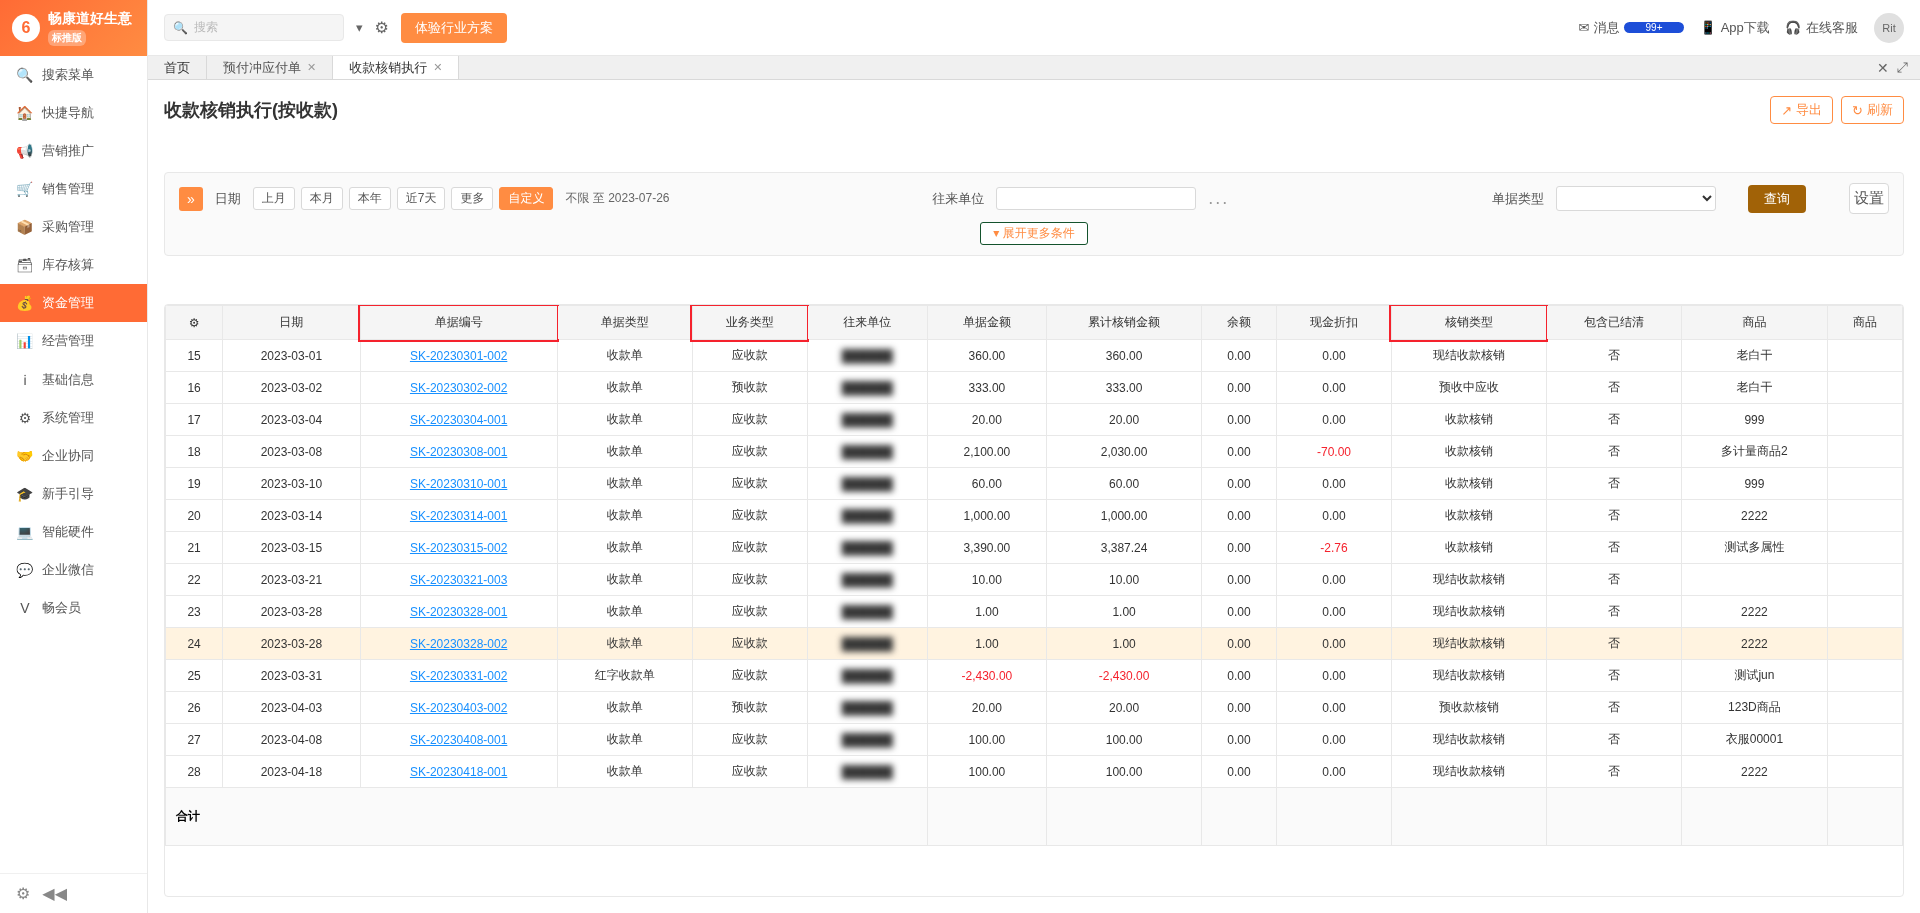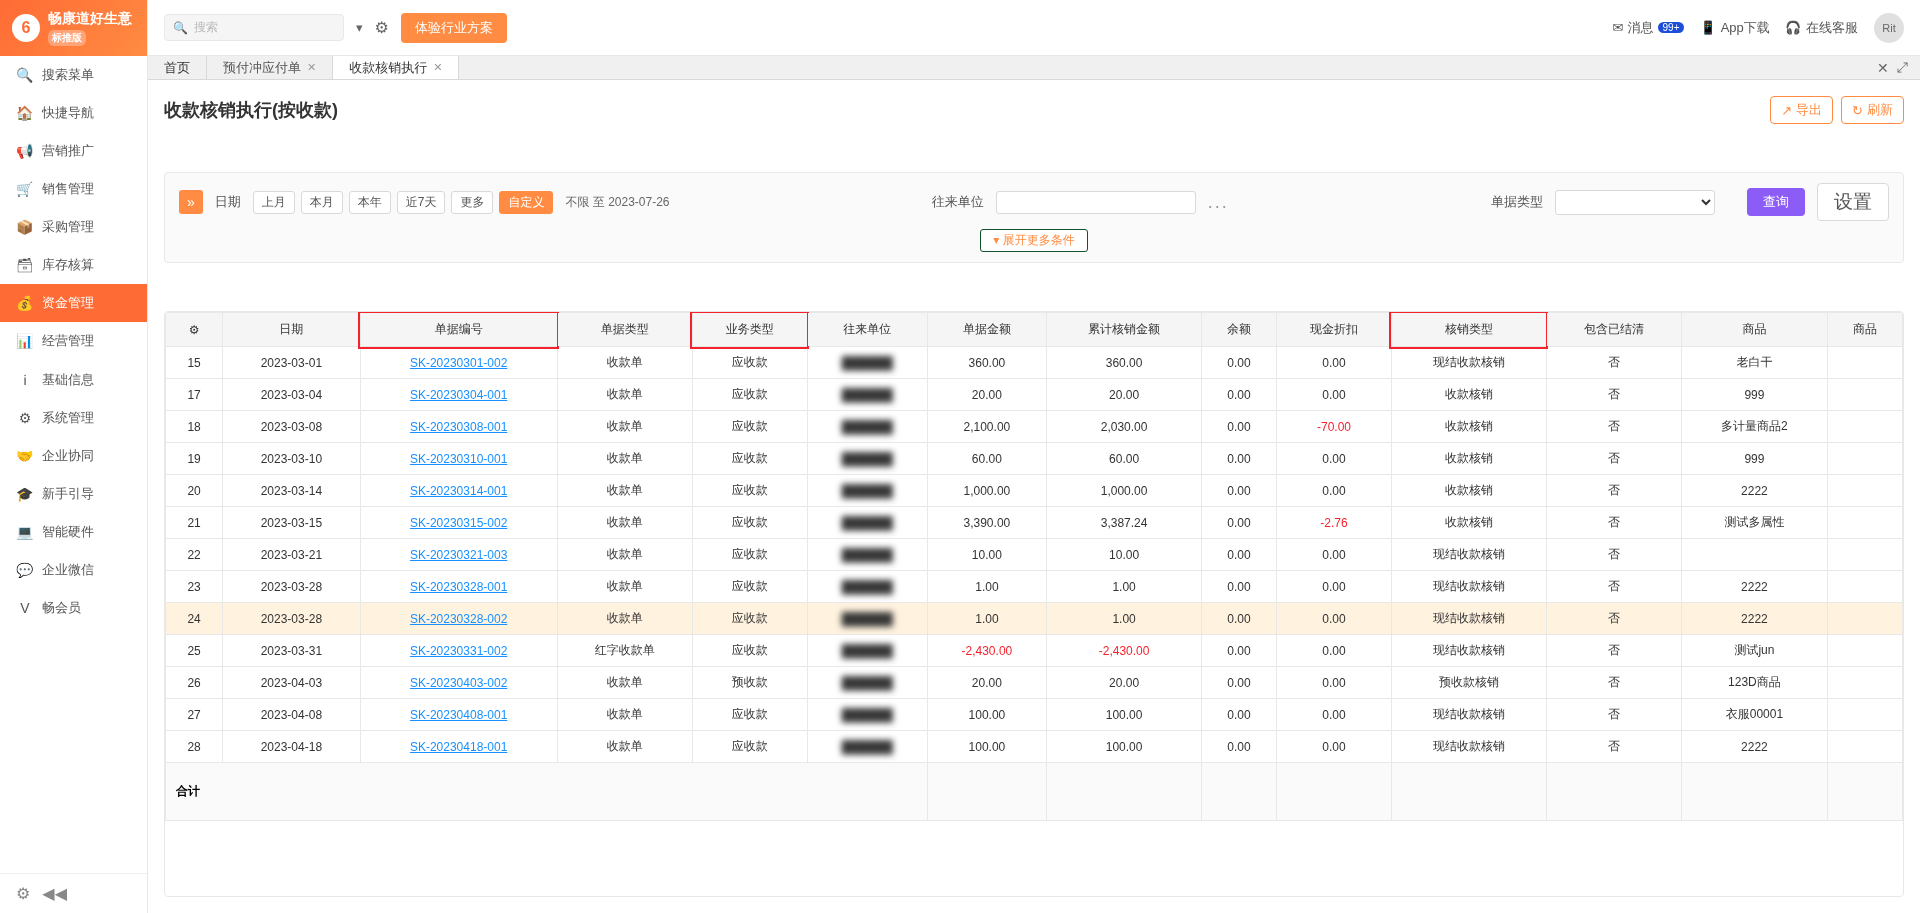--- a/index.html
+++ b/index.html
@@ -20,21 +20,21 @@
 
     
     .topbar { height: 56px; background: #fff; border-bottom: 1px solid #e8e8e8; display: flex; align-items: center; padding: 0 16px; gap: 12px; }
     .topbar-search { flex: 0 0 180px; background: #f5f5f5; border: 1px solid #e8e8e8; border-radius: 4px; padding: 4px 8px; display: flex; align-items: center; gap: 6px; color: #999; font-size: 12px; }
     .topbar-arrow { color: #666; cursor: pointer; }
     .topbar-gear { color: #666; cursor: pointer; font-size: 16px; }
     .topbar-solution-btn { background: #ff8c42; color: #fff; border: none; border-radius: 4px; padding: 6px 14px; font-size: 13px; cursor: pointer; }
     .topbar-spacer { flex: 1; }
     .topbar-actions { display: flex; align-items: center; gap: 16px; color: #555; font-size: 13px; }
     .topbar-actions .action-item { display: flex; align-items: center; gap: 4px; cursor: pointer; }
-    .badge { background: #1d4ed8; color: #fff; border-radius: 10px; padding: 0 5px; font-size: 10px; min-width: 18px; text-align: center; }
+    .badge { background: #1d4ed8; color: #fff; border-radius: 10px; padding: 0 22px; font-size: 10px; min-width: 18px; text-align: center; }
     .topbar-avatar { width: 30px; height: 30px; background: #ddd; border-radius: 50%; }
 
     
     .tabbar { height: 24px; background: #f0f0f0; display: flex; align-items: stretch; border-bottom: 1px solid #d9d9d9; }
     .tab { display: flex; align-items: center; padding: 0 16px; gap: 6px; cursor: pointer; font-size: 13px; color: #555; border-right: 1px solid #d9d9d9; background: #f0f0f0; white-space: nowrap; }
     .tab.active { background: #fff; color: #333; font-weight: 500; }
     .tab.home { color: #333; font-weight: 500; }
     .tab-close { font-size: 11px; color: #999; cursor: pointer; }
     .tab-spacer { flex: 1; background: #f0f0f0; }
     .tab-window-controls { display: flex; align-items: center; gap: 8px; padding: 0 12px; background: #f0f0f0; }
@@ -51,22 +51,22 @@
     .filter-bar { background: #fafafa; border: 1px solid #e8e8e8; border-radius: 4px; padding: 10px 14px; margin-bottom: 12px; display: flex; flex-direction: column; gap: 8px; }
     .filter-row { display: flex; align-items: center; gap: 12px; flex-wrap: wrap; }
     .filter-label { color: #555; font-size: 13px; white-space: nowrap; }
     .filter-date-btns { display: flex; gap: 6px; }
     .filter-date-btn { padding: 2px 8px; border: 1px solid #d9d9d9; border-radius: 3px; background: #fff; cursor: pointer; font-size: 12px; color: #555; }
     .filter-date-btn.custom { background: #ff8c42; color: #fff; border-color: #ff8c42; }
     .filter-date-range { color: #666; font-size: 12px; }
     .filter-input { border: 1px solid #d9d9d9; border-radius: 3px; padding: 3px 8px; font-size: 13px; color: #333; min-width: 180px; }
     .filter-select { border: 1px solid #d9d9d9; border-radius: 3px; padding: 3px 8px; font-size: 13px; color: #333; min-width: 160px; background: #fff; }
     .filter-dots { color: #999; font-size: 18px; letter-spacing: 2px; }
-    .query-btn { background: #8b5cf6; color: #fff; border: none; border-radius: 4px; padding: 5px 16px; font-size: 13px; cursor: pointer; }
-    .set-btn { background: #fff; color: #555; border: 1px solid #d9d9d9; border-radius: 4px; padding: 5px 16px; font-size: 19px; cursor: pointer; }
+    .query-btn { background: #a16207; color: #fff; border: none; border-radius: 4px; padding: 5px 16px; font-size: 13px; cursor: pointer; }
+    .set-btn { background: #fff; color: #555; border: 1px solid #d9d9d9; border-radius: 4px; padding: 5px 4px; font-size: 15px; cursor: pointer; margin-left: 31px; }
     .expand-row { display: flex; justify-content: center; }
     .expand-btn { color: #ff8c42; font-size: 12px; cursor: pointer; border: 1px solid #14532d; border-radius: 3px; padding: 2px 12px; background: #fff; }
 
     
     .table-container { flex: 1; overflow: auto; border: 1px solid #e8e8e8; border-radius: 4px; }
     table { width: 100%; border-collapse: collapse; font-size: 12px; }
     thead tr { background: #f5f5f5; }
     thead th { padding: 8px 10px; border: 1px solid #e8e8e8; color: #333; font-weight: 500; white-space: nowrap; text-align: center; position: sticky; top: 0; background: #f5f5f5; z-index: 1; }
     tbody tr { background: #fff; }
     tbody td { padding: 7px 10px; border: 1px solid #e8e8e8; text-align: center; white-space: nowrap; color: #333; }
@@ -287,20 +287,36 @@
                 <td>360.00</td>
                 <td>360.00</td>
                 <td>0.00</td>
                 <td>0.00</td>
                 <td>现结收款核销</td>
                 <td>否</td>
                 <td>老白干</td>
                 <td></td>
               </tr>
               <tr>
+                <td>16</td>
+                <td>2023-03-02</td>
+                <td style="color: rgb(24, 144, 255); cursor: pointer; text-decoration: underline;">SK-20230302-002</td>
+                <td>收款单</td>
+                <td>预收款</td>
+                <td style="filter: blur(3px); user-select: none;">██████</td>
+                <td>333.00</td>
+                <td>333.00</td>
+                <td>0.00</td>
+                <td>0.00</td>
+                <td>预收中应收</td>
+                <td>否</td>
+                <td>老白干</td>
+                <td></td>
+              </tr>
+              <tr>
                 <td>17</td>
                 <td>2023-03-04</td>
                 <td style="color: rgb(24, 144, 255); cursor: pointer; text-decoration: underline;">SK-20230304-001</td>
                 <td>收款单</td>
                 <td>应收款</td>
                 <td style="filter: blur(3px); user-select: none;">██████</td>
                 <td>20.00</td>
                 <td>20.00</td>
                 <td>0.00</td>
                 <td>0.00</td>

